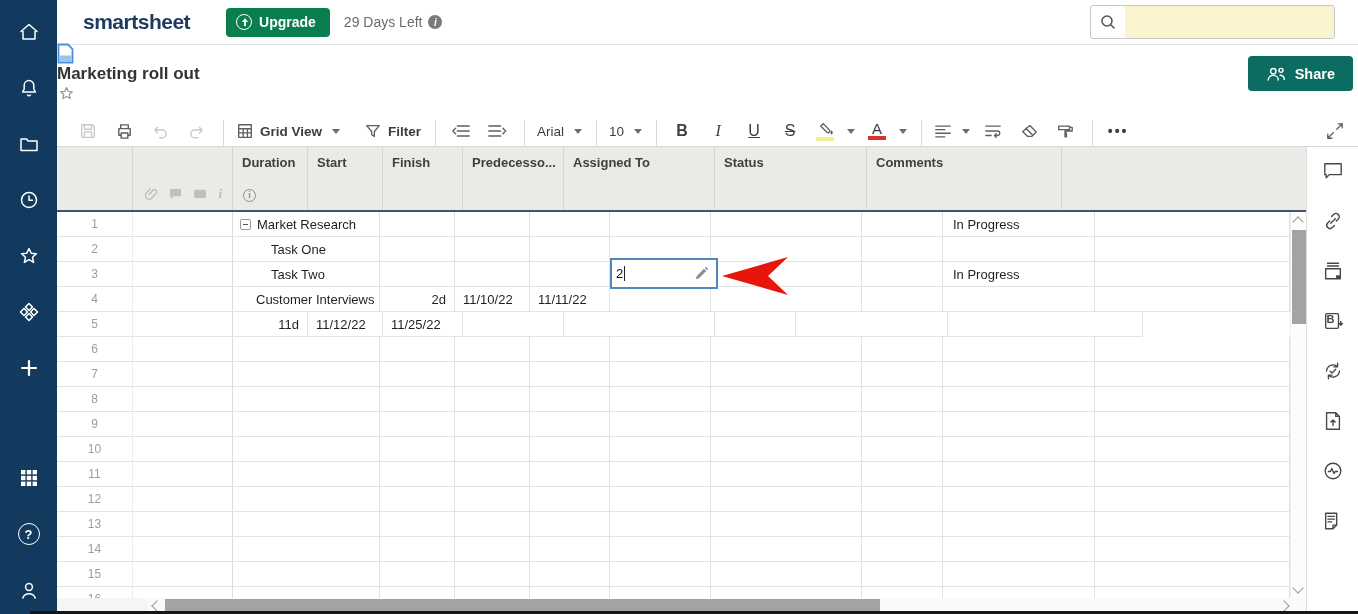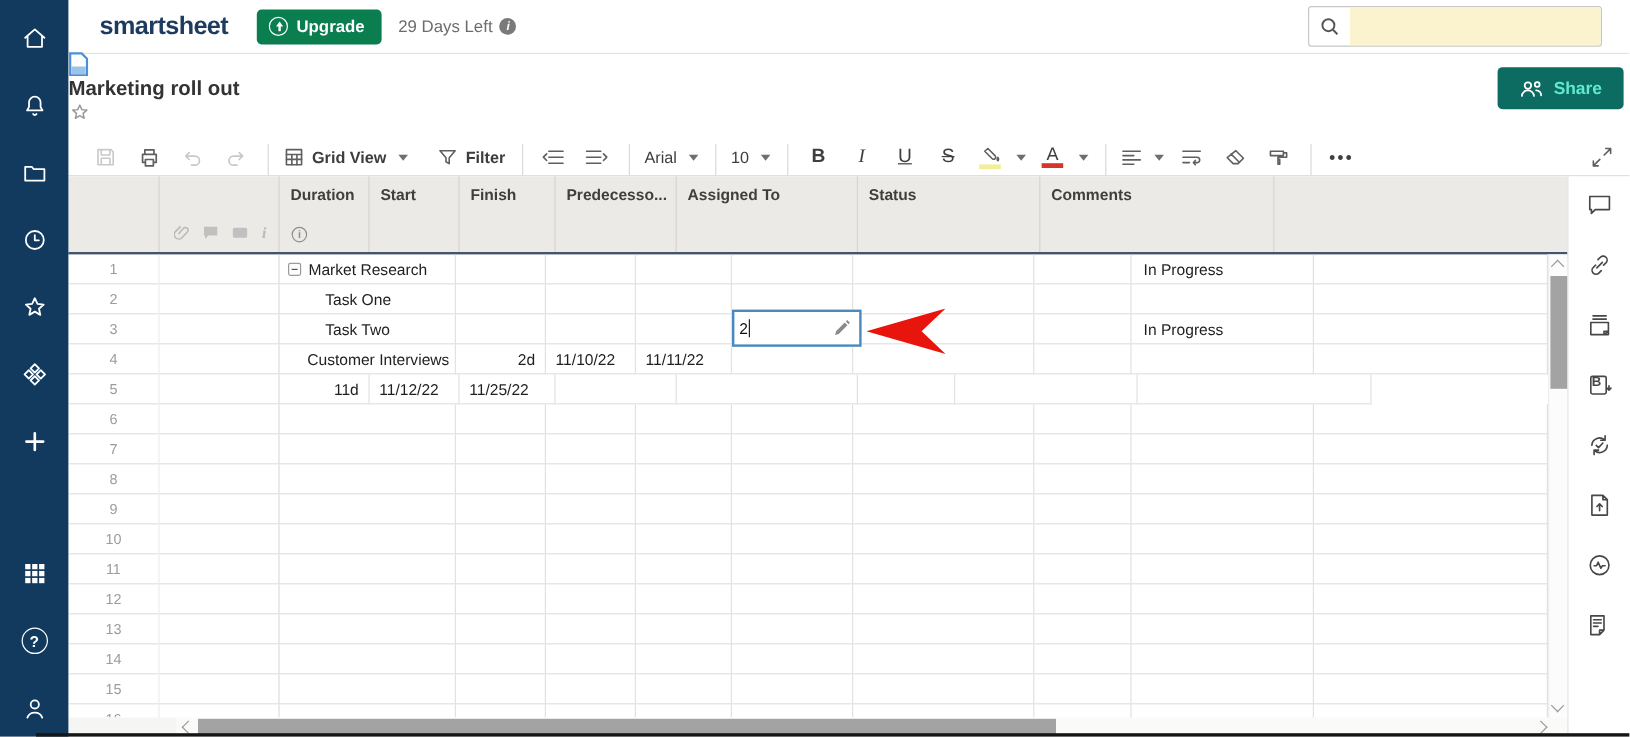--- a/index.html
+++ b/index.html
@@ -14,40 +14,40 @@
   .lr-btn svg { stroke:#fff; fill:none; stroke-width:1.5; stroke-linecap:round; stroke-linejoin:round; }
   .lr-spacer { flex:1; }
   .circle-glyph { width:22px; height:22px; border:1.5px solid #fff; border-radius:50%; color:#fff;
     display:flex; align-items:center; justify-content:center; font-size:13px; font-weight:700; }
 
   
   .main { flex:1; display:flex; flex-direction:column; min-width:0; }
 
   .topbar { height:45px; border-bottom:1px solid #e3e3e3; display:flex; align-items:center; padding-left:26px; background:#fff; }
   .logo { font-size:21px; font-weight:700; color:#1d3a5f; letter-spacing:-0.5px; }
-  .upgrade-btn { margin-left:24px; background:var(--c-upgrade,#0b7e4f); color:#fff; border:none; border-radius:4px;
+  .upgrade-btn { margin-left:36px; background:var(--c-upgrade,#0b7e4f); color:#fff; border:none; border-radius:4px;
     height:29px; padding:0 14px 0 10px; font-size:14px; font-weight:600; display:flex; align-items:center; gap:7px; cursor:pointer; }
   .up-ic { width:16px; height:16px; border:1.4px solid #fff; border-radius:50%; position:relative; }
   .up-ic:before { content:""; position:absolute; left:4.6px; top:3px; width:0; height:0;
     border-left:3px solid transparent; border-right:3px solid transparent; border-bottom:4px solid #fff; }
   .up-ic:after { content:""; position:absolute; left:6.6px; top:6px; width:2px; height:5px; background:#fff; }
   .days-left { margin-left:14px; color:#6c6c6c; font-size:14px; display:flex; align-items:center; gap:6px; }
   .info-dot { width:14px; height:14px; border-radius:50%; background:#7a7a7a; color:#fff; font-size:10px; font-weight:700;
     display:flex; align-items:center; justify-content:center; font-style:italic; }
   .search-box { margin-left:auto; margin-right:23px; width:245px; height:34px; border:1px solid #c7c7c7; border-radius:3px;
     background:#fff; display:flex; align-items:center; overflow:hidden; }
   .search-box .mag { width:34px; display:flex; align-items:center; justify-content:center; flex:0 0 34px; }
   .search-input { flex:1; height:100%; border:none; outline:none; background:var(--c-search,#fbf3cd); font-size:14px; padding:0 8px; }
 
   .menubar { height:55px; display:flex; align-items:center; position:relative; background:#fff; }
   .menu-items { display:flex; gap:31px; padding-left:31px; font-size:14.5px; color:#3c3c3c; }
   .menu-item { cursor:pointer; }
   .sheet-title { position:absolute; left:0; right:0; display:flex; align-items:flex-start; justify-content:center; pointer-events:none;flex-direction:column; }
   .sheet-title .t { font-size:17px; font-weight:700; color:#333; }
-  .share-btn { position:absolute; right:5px; top:11px; height:35px; background:var(--c-share,#0c6c62); color:#5eead4; border:none;
+  .share-btn { position:absolute; right:5px; top:11px; height:35px; background:var(--c-share,#0c6c62); color:#ffffff; border:none;
     border-radius:4px; padding:0 18px; font-size:14.5px; font-weight:700; display:flex; align-items:center; gap:9px; cursor:pointer; z-index:2; }
 
   .toolbar { height:47px; border-bottom:1px solid #d8d8d8; display:flex; align-items:flex-end; padding-left:18px; background:#fff; color:#5f5f5f; }
   .tb-btn { display:flex; align-items:center; justify-content:center; min-width:26px; height:30px; margin-right:10px; cursor:pointer;
     font-size:15px; color:#4d4d4d; gap:6px; }
   .tb-btn svg { stroke:#5f5f5f; fill:none; stroke-width:1.5; stroke-linecap:round; stroke-linejoin:round; }
   .tb-btn.disabled svg { stroke:#c9c9c9; }
   .tb-label { font-size:13.5px; font-weight:700; color:#3d3d3d; }
   .tb-label.normal { font-weight:400; }
   .caret { width:0; height:0; border-left:4px solid transparent; border-right:4px solid transparent; border-top:5px solid #6e6e6e; margin-left:4px; }

